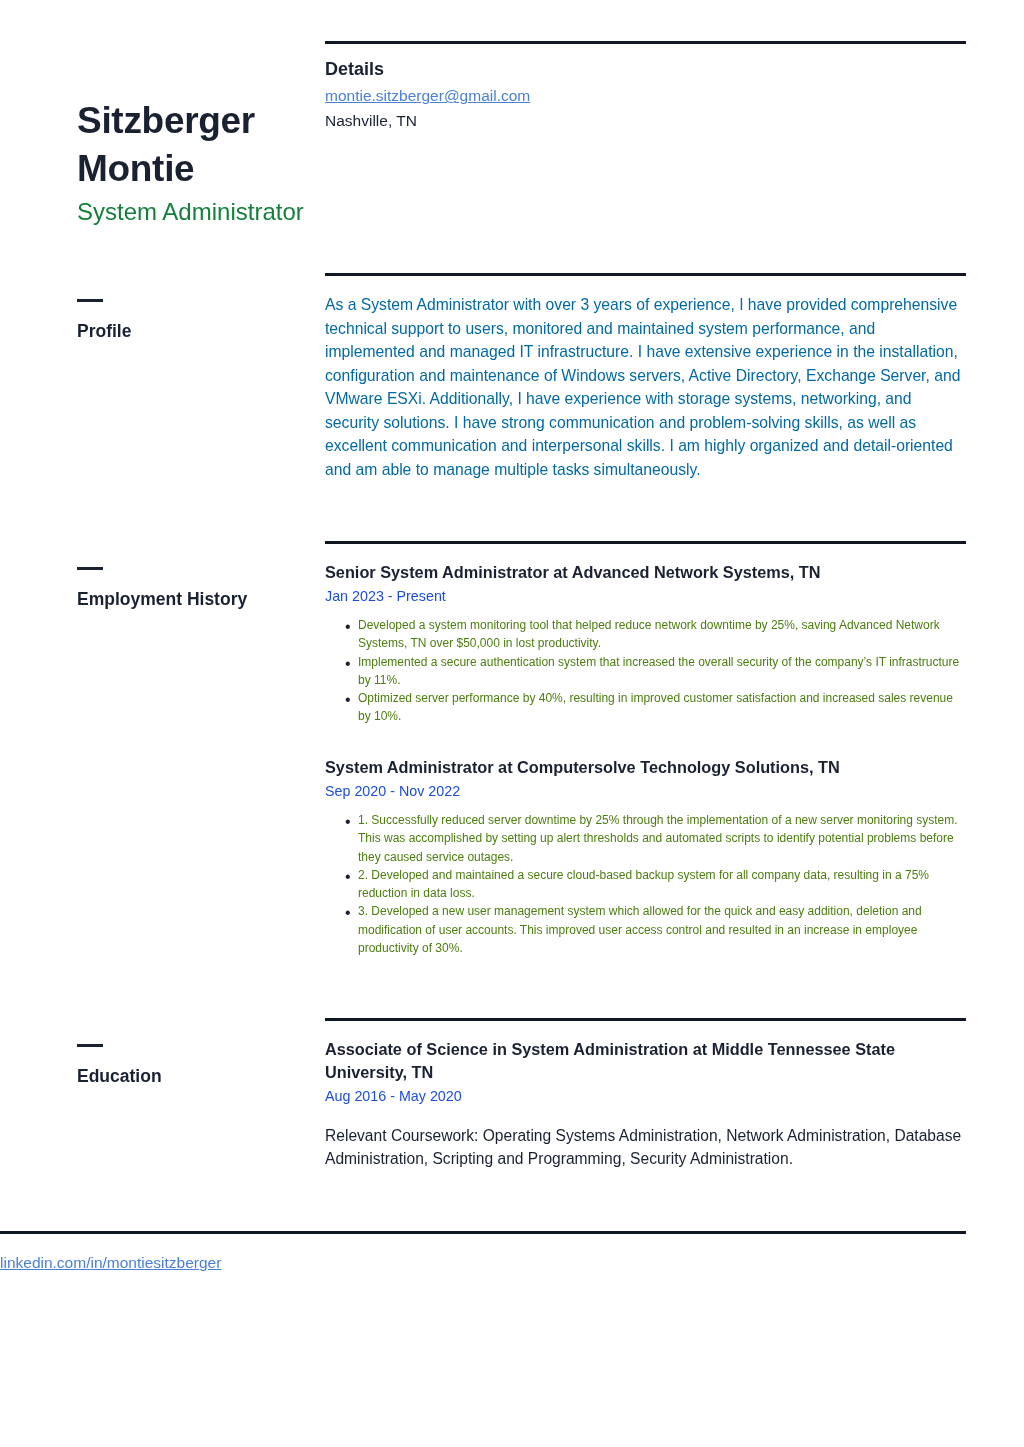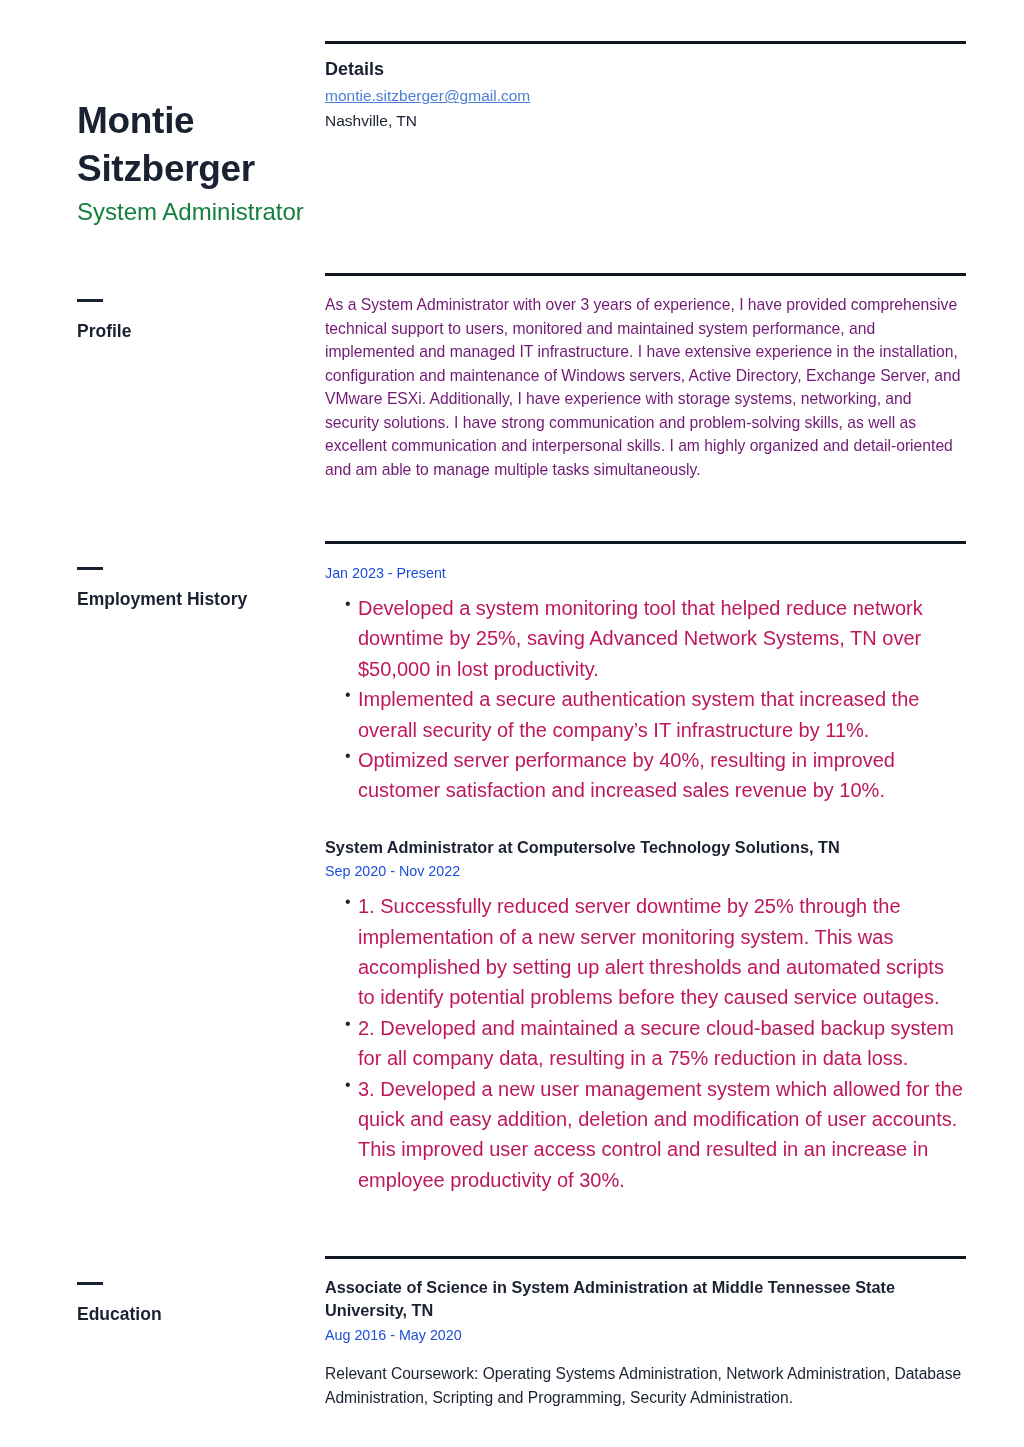--- a/index.html
+++ b/index.html
@@ -99,21 +99,21 @@
     color: #4a7fd4;
     text-decoration: underline;
     font-size: 15.5px;
     line-height: 1.58;
   }
 
   
   .body-text {
     font-size: 15.7px;
     line-height: 1.50;
-    color: #701a75;
+    color: #0369a1;
     margin: 0;
   }
 
   
   .entry { margin-bottom: 0; }
   .entry-title {
     font-size: 16.3px;
     font-weight: 700;
     color: #1a2131;
     line-height: 1.42;
@@ -126,23 +126,23 @@
     margin: 2px 0 0 0;
   }
   ul.bullets {
     list-style: none;
     margin: 9px 0 0 0;
     padding: 0;
   }
   ul.bullets li {
     position: relative;
     padding-left: 33px;
-    font-size: 20px;
+    font-size: 12px;
     line-height: 1.52;
-    color: #be185d;
+    color: #4d7c0f;
     margin-bottom: 0px;
   }
   ul.bullets li::before {
     content: "\2022";
     position: absolute;
     left: 20px;
     top: -1px;
     font-size: 16px;
     color: #1a2131;
   }
@@ -163,22 +163,22 @@
   .right-pad-top { padding-top: 17px; }
   .label-offset { padding-top: 26px; }
 </style>
 </head>
 <body>
 
 <div class="page">
 
   <div class="row sec-header">
     <div class="col-left header">
+      <div class="name">Sitzberger</div>
       <div class="name">Montie</div>
-      <div class="name">Sitzberger</div>
       <div class="job-title">System Administrator</div>
     </div>
     <div class="col-right">
       <div class="rule"></div>
       <div class="details-heading">Details</div>
       <div>
         <a class="link" href="#">montie.sitzberger@gmail.com</a>
       </div>
       <div class="detail-line">Nashville, TN</div>
     </div>
@@ -199,20 +199,21 @@
 
   <div class="row sec-employment">
     <div class="col-left label-offset">
       <div class="dash"></div>
       <div class="section-label">Employment History</div>
     </div>
     <div class="col-right">
       <div class="rule"></div>
 
       <div class="right-pad-top entry">
+        <div class="entry-title">Senior System Administrator at Advanced Network Systems, TN</div>
         <div class="entry-date">Jan 2023 - Present</div>
         <ul class="bullets">
           <li>Developed a system monitoring tool that helped reduce network downtime by 25%, saving Advanced Network Systems, TN over $50,000 in lost productivity.</li>
           <li>Implemented a secure authentication system that increased the overall security of the company’s IT infrastructure by 11%.</li>
           <li>Optimized server performance by 40%, resulting in improved customer satisfaction and increased sales revenue by 10%.</li>
         </ul>
       </div>
 
       <div class="entry-gap"></div>
 

